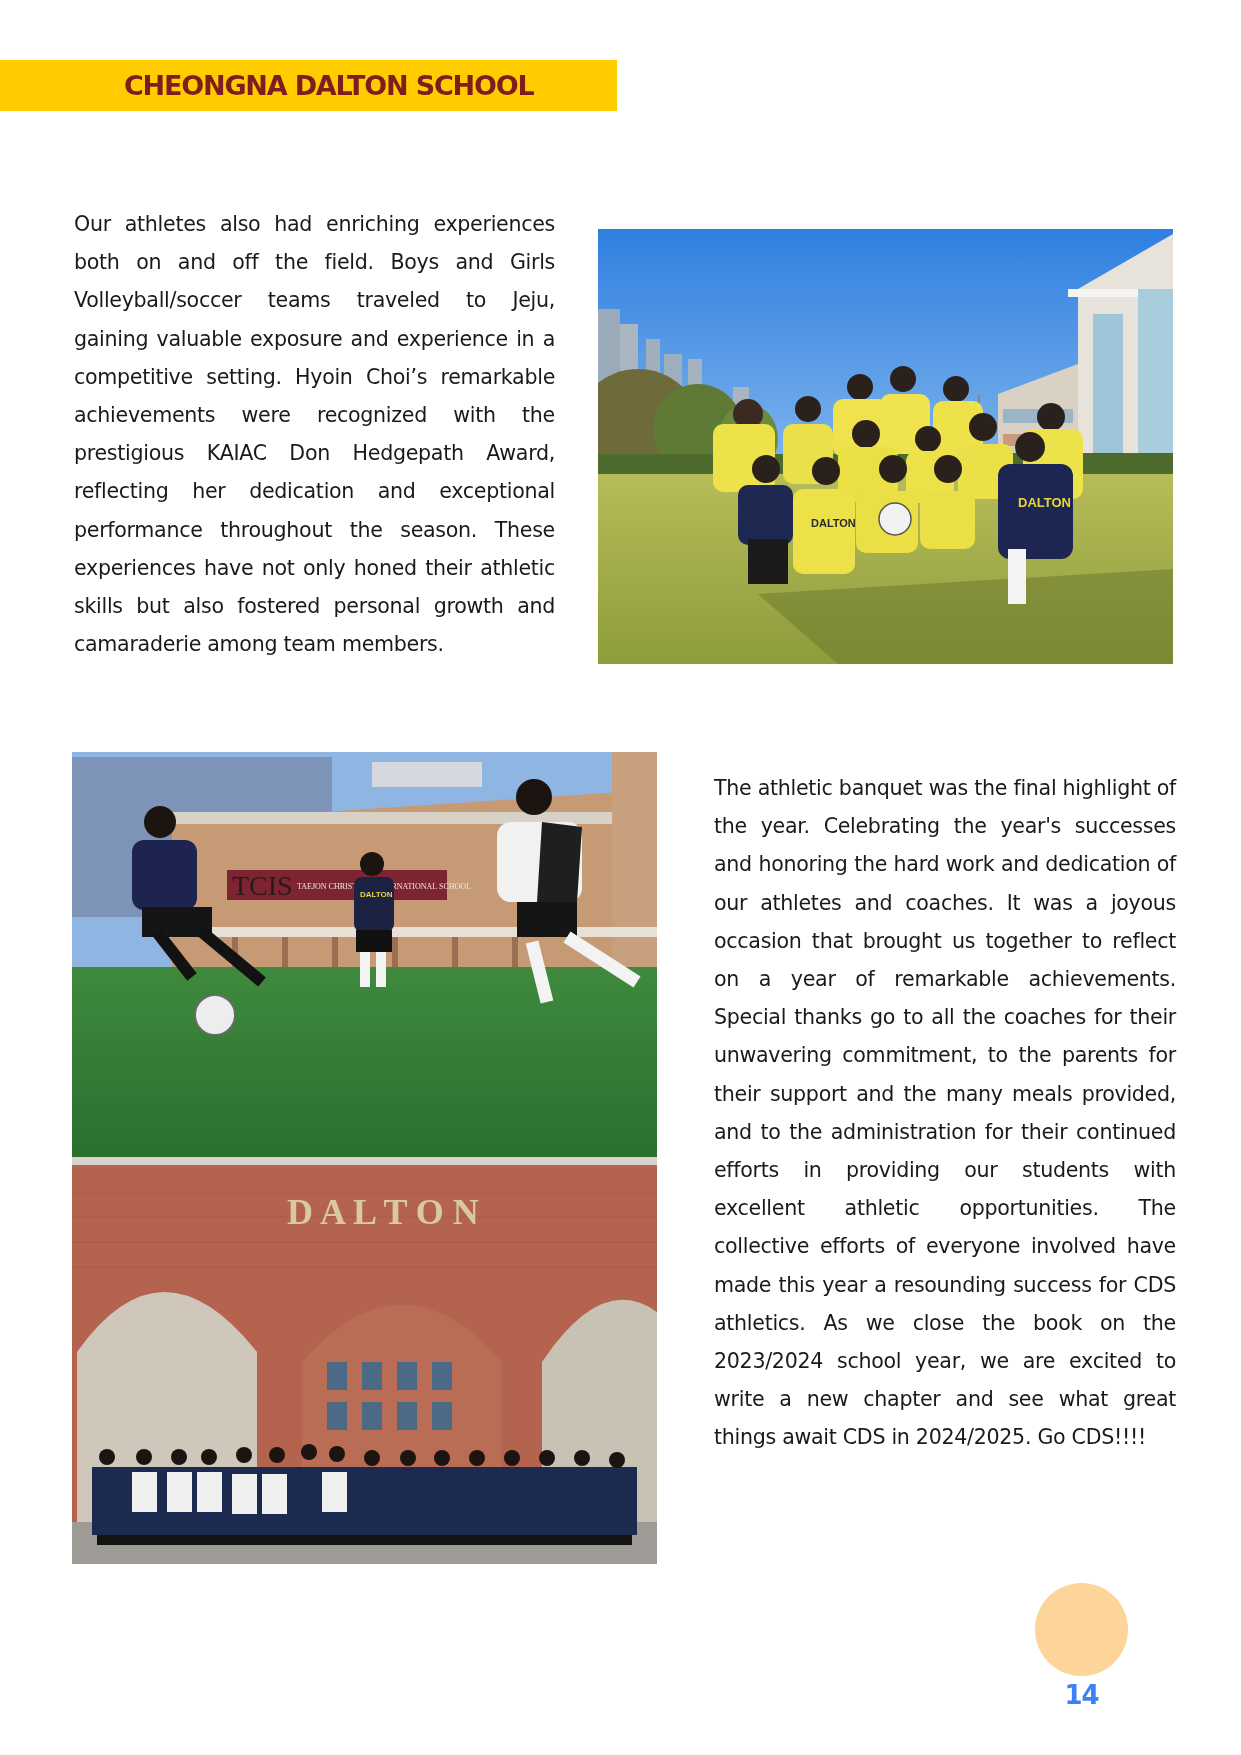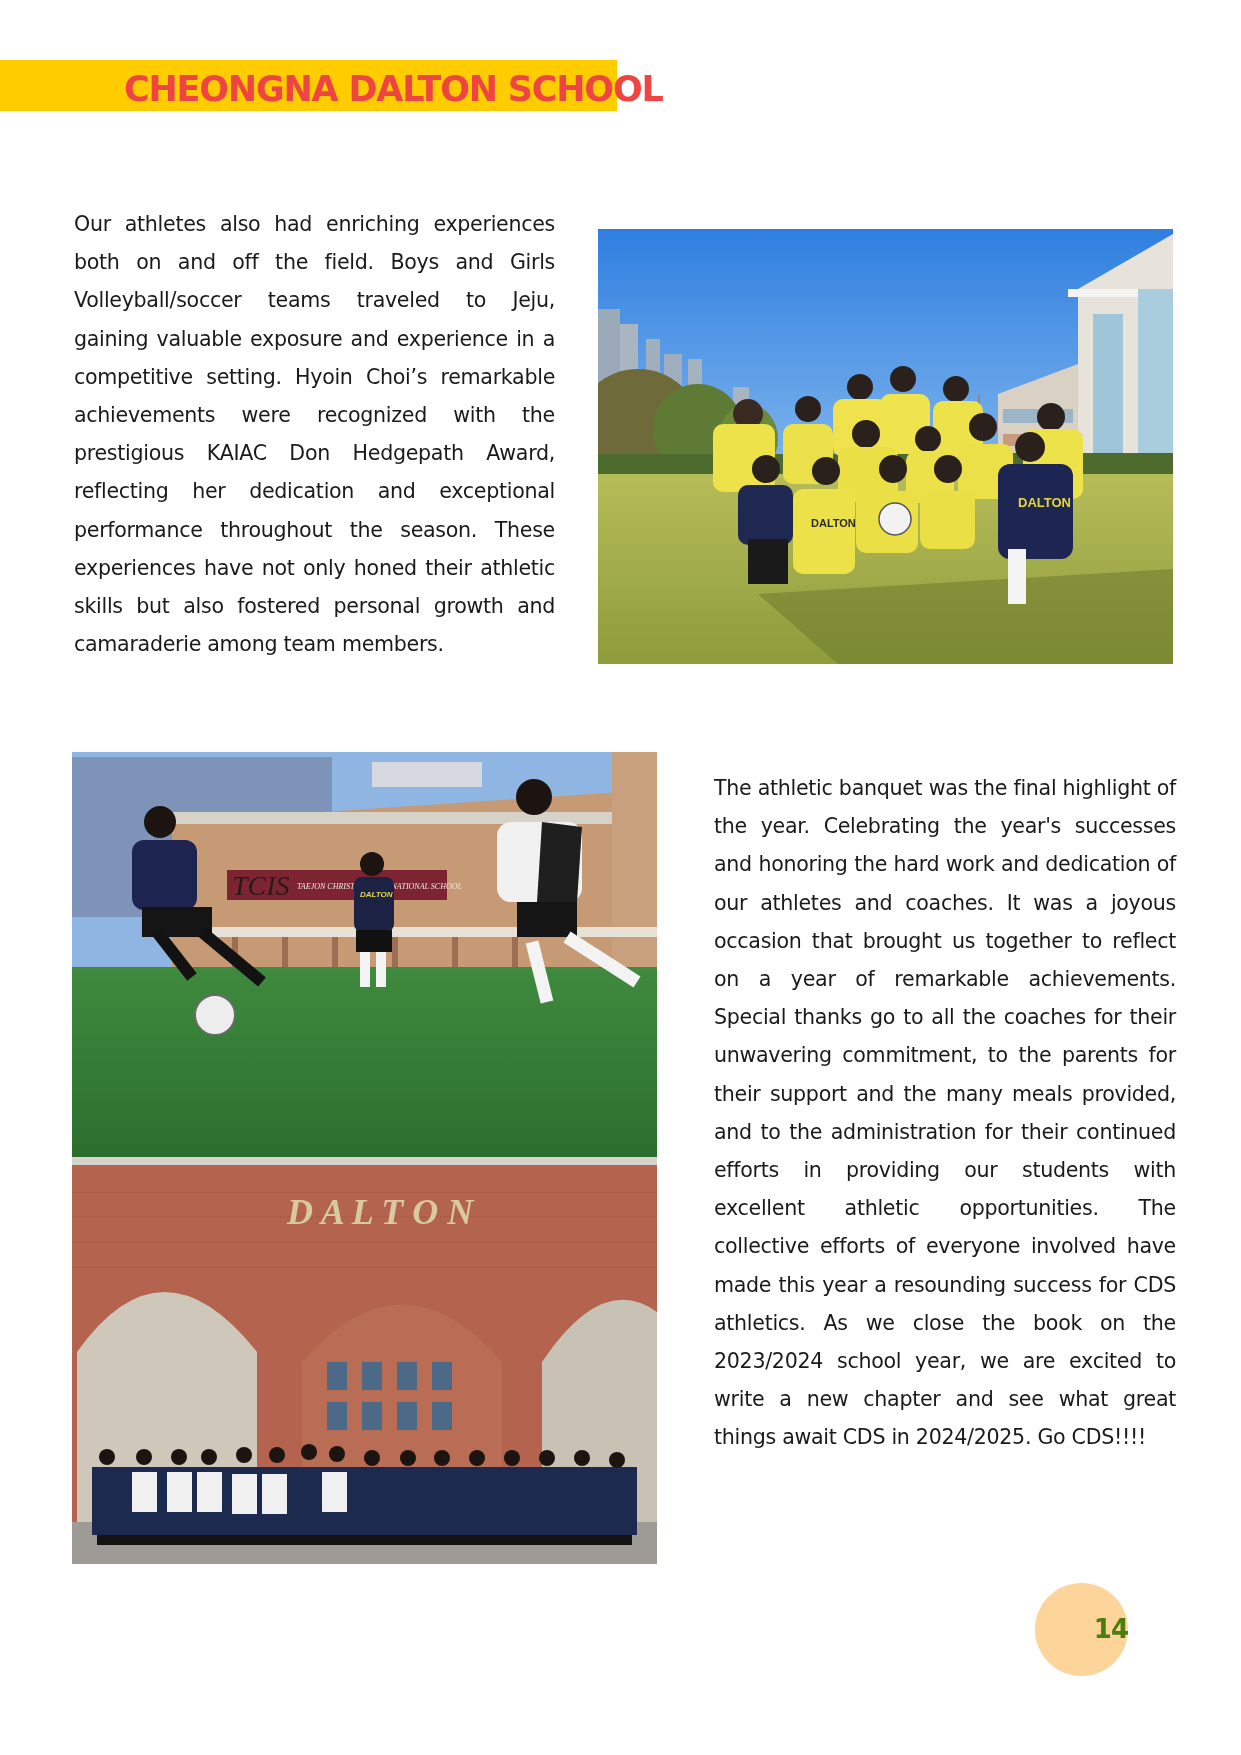--- a/index.html
+++ b/index.html
@@ -1,31 +1,31 @@
 <!DOCTYPE html>
 <html><head>
   <meta charset="utf-8">
   <style>
     html, body { margin: 0; padding: 0; background: #ffffff; }
     body { width: 1241px; height: 1755px; position: relative; overflow: hidden;
            font-family: "DejaVu Sans", sans-serif; color: #1a1a1a; }
     .header-band { position: absolute; left: 0; top: 60px; width: 617px; height: 51px; background: #FFCC00; }
-    .header-title { position: absolute; left: 124px; top: 72px; font-size: 35px; font-weight: bold;
-                    color: #ef4444; letter-spacing: -1.2px; white-space: nowrap; line-height: 1; text-align: center; }
+    .header-title { position: absolute; left: 124px; top: 72px; font-size: 27px; font-weight: bold;
+                    color: #7f1d1d; letter-spacing: -1.2px; white-space: nowrap; line-height: 1; text-align: center; }
     .para { position: absolute; font-size: 20.6px; line-height: 38.2px; text-align: justify;
             text-align-last: left; letter-spacing: -0.3px; margin: 1px; }
     .para-left { left: 73px; top: 204px; width: 481px; }
     .para-right { left: 713px; top: 768px; width: 462px; }
     .photo { position: absolute; overflow: hidden; margin-top: 21px; }
     .photo-girls { left: 598px; top: 208px; width: 575px; height: 435px; }
-    .photo-boys { left: 72px; top: 731px; width: 697px; height: 812px; font-style: italic; }
+    .photo-boys { left: 72px; top: 731px; width: 697px; height: 812px; }
     .page-circle { position: absolute; left: 1035px; top: 1583px; width: 93px; height: 93px;
                    border-radius: 50%; background: #FDD49A; }
-    .page-num { position: absolute; left: 1035px; top: 1583px; width: 93px; height: 93px;
-                line-height: 93px; text-align: right; font-weight: bold; font-size: 26px; color: #4d7c0f;
+    .page-num { position: absolute; left: 1035px; top: 1649px; width: 93px; height: 93px;
+                line-height: 93px; text-align: center; font-weight: bold; font-size: 26px; color: #3b82f6;
                 font-family: "DejaVu Sans", sans-serif; letter-spacing: -1px; }
     svg { display: block; }
   </style>
 </head>
 <body>
 
 <div class="header-band"></div>
 <div class="header-title">CHEONGNA DALTON SCHOOL</div>
 
 <p class="para para-left">Our athletes also had enriching experiences both on and off the field. Boys and Girls Volleyball/soccer teams traveled to Jeju, gaining valuable exposure and experience in a competitive setting. Hyoin Choi’s remarkable achievements were recognized with the prestigious KAIAC Don Hedgepath Award, reflecting her dedication and exceptional performance throughout the season. These experiences have not only honed their athletic skills but also fostered personal growth and camaraderie among team members.</p>

